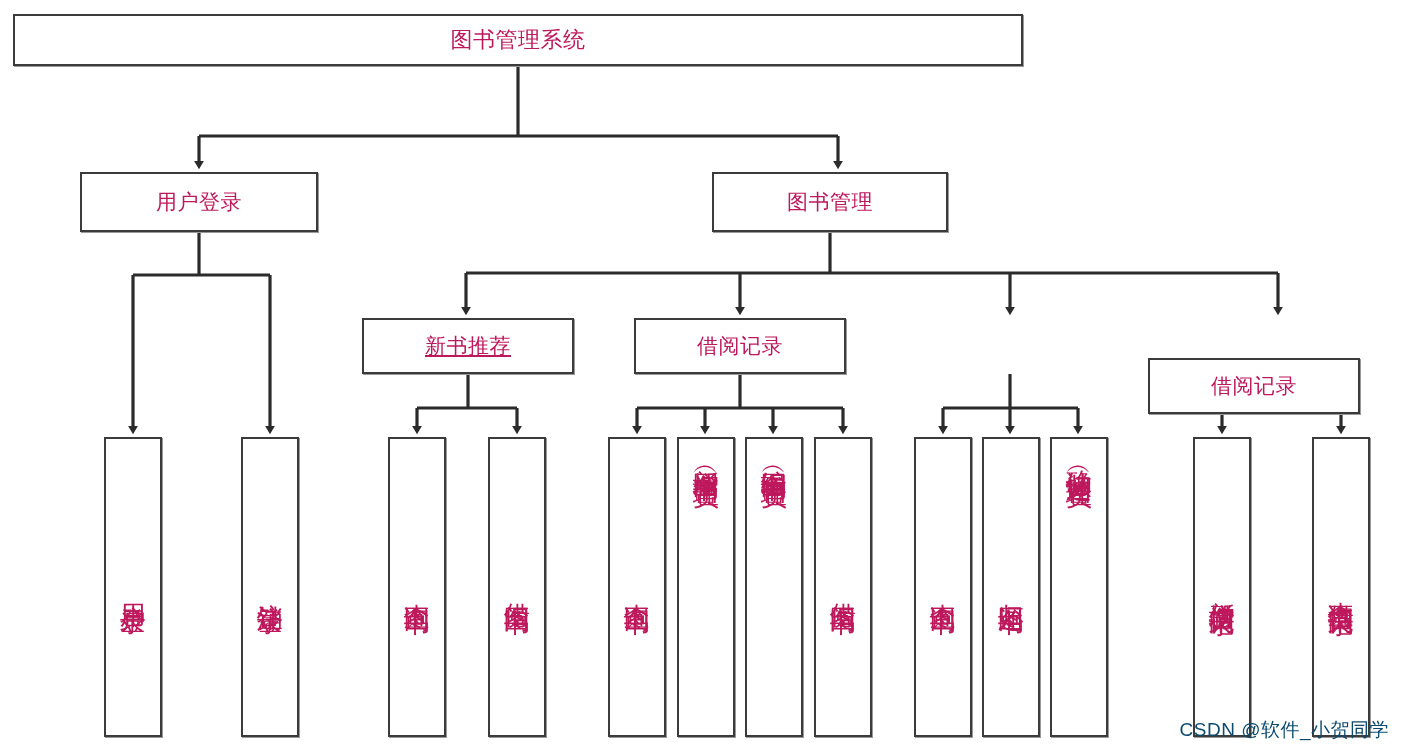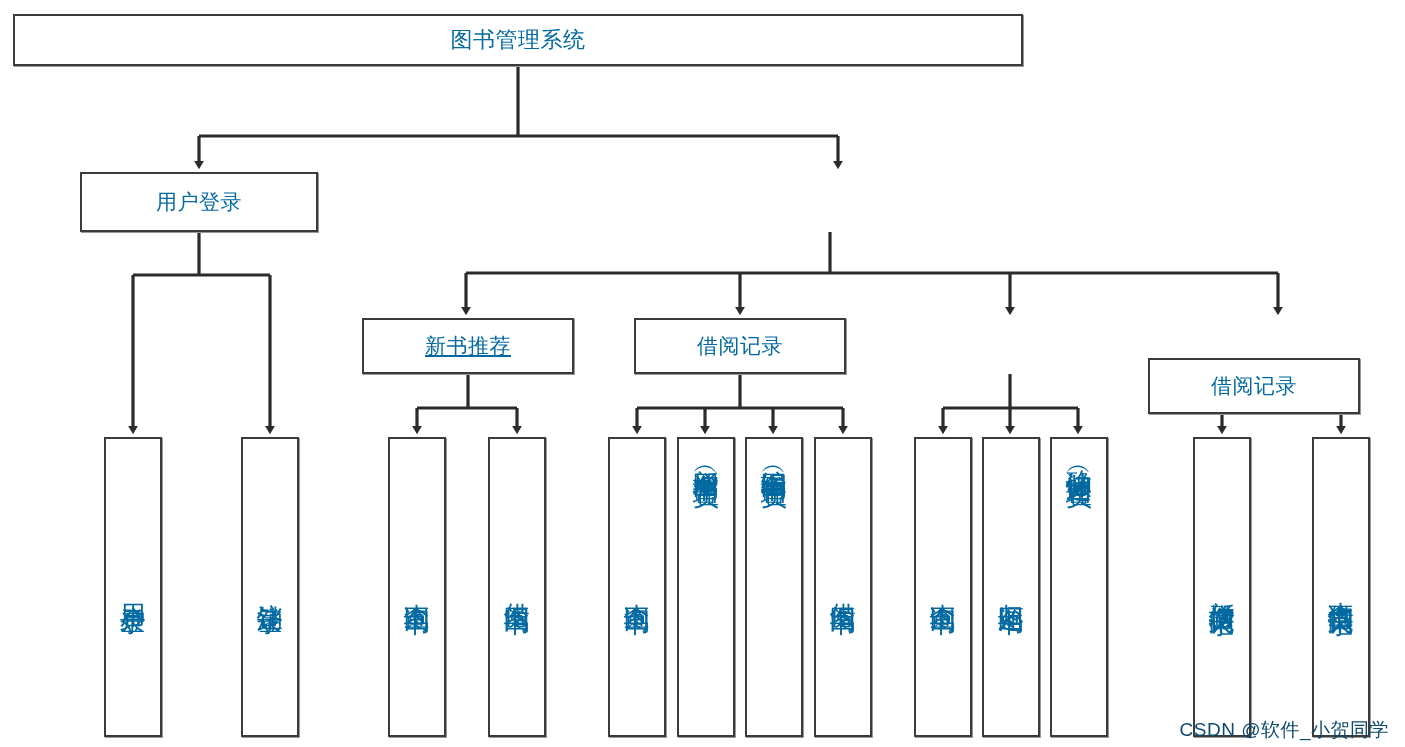--- a/index.html
+++ b/index.html
@@ -19,21 +19,21 @@
     pointer-events:none;
   }
   .node{
     position:absolute;
     box-sizing:border-box;
     background:#ffffff;
     border:2px solid #3b3b3b;
     display:flex;
     align-items:center;
     justify-content:center;
-    color:#0369a1;
+    color:#be185d;
     box-shadow:1px 1px 0 0 #9a9a9a;
   }
   .node .label{
     display:block;
     line-height:1.22;
     letter-spacing:0.5px;
     white-space:pre;
   }
   
   .node.h .label{
@@ -124,20 +124,23 @@
     </g>
   </svg>
 
   <div class="node h" id="node-root" style="left:13px;top:14px;width:1010px;height:52px;">
     <span class="label">图书管理系统</span>
   </div>
 
   <div class="node h" style="left:80px;top:172px;width:238px;height:60px;">
     <span class="label">用户登录</span>
   </div>
+  <div class="node h" style="left:712px;top:172px;width:236px;height:60px;">
+    <span class="label">图书管理</span>
+  </div>
 
   <div class="node h" style="left:362px;top:318px;width:212px;height:56px;text-decoration:underline;">
     <span class="label">新书推荐</span>
   </div>
   <div class="node h" style="left:634px;top:318px;width:212px;height:56px;">
     <span class="label">借阅记录</span>
   </div>
   <div class="node h" style="left:1148px;top:318px;width:212px;height:56px;margin-top:40px;">
     <span class="label">借阅记录</span>
   </div>

